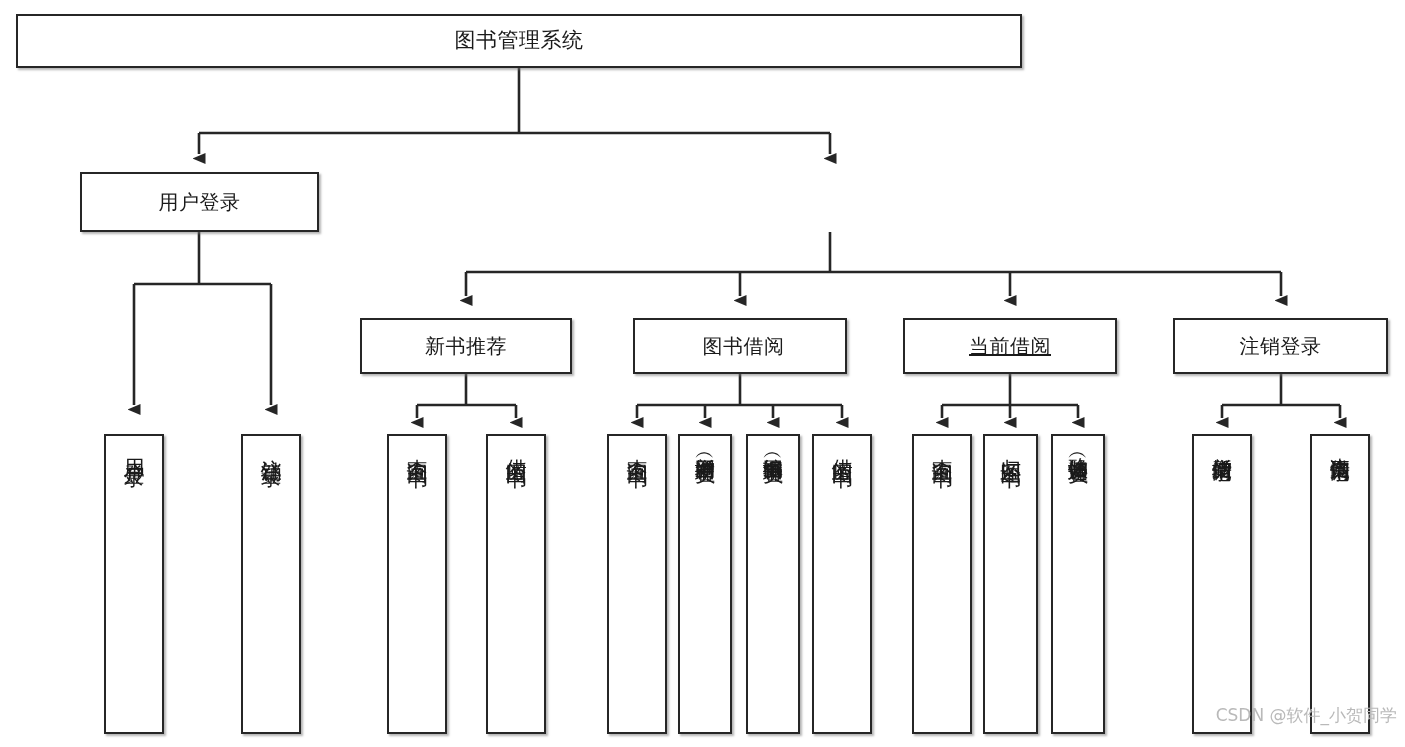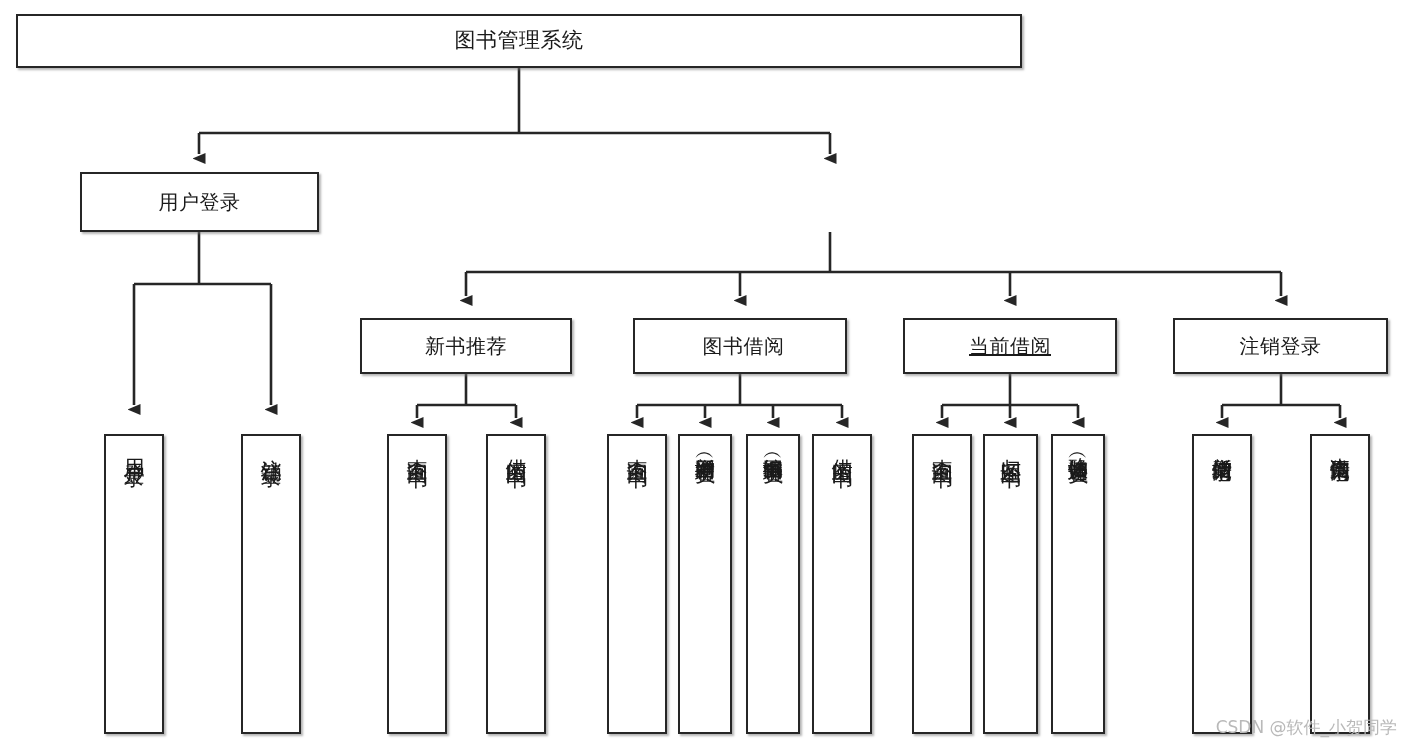--- a/index.html
+++ b/index.html
@@ -66,21 +66,21 @@
     letter-spacing: 3px;
     white-space: nowrap;
   }
   .leaf.tall-text .label {
     font-size: 20px;
     letter-spacing: 1px;
   }
   .watermark {
     position: absolute;
     right: 8px;
-    bottom: 8px;
+    bottom: 20px;
     font-size: 17px;
     color: #b9b9b9;
     white-space: nowrap;
     z-index: 5;
     font-family: "DejaVu Sans", "Liberation Sans", sans-serif;
   }
 </style>
 </head>
 <body>
 

